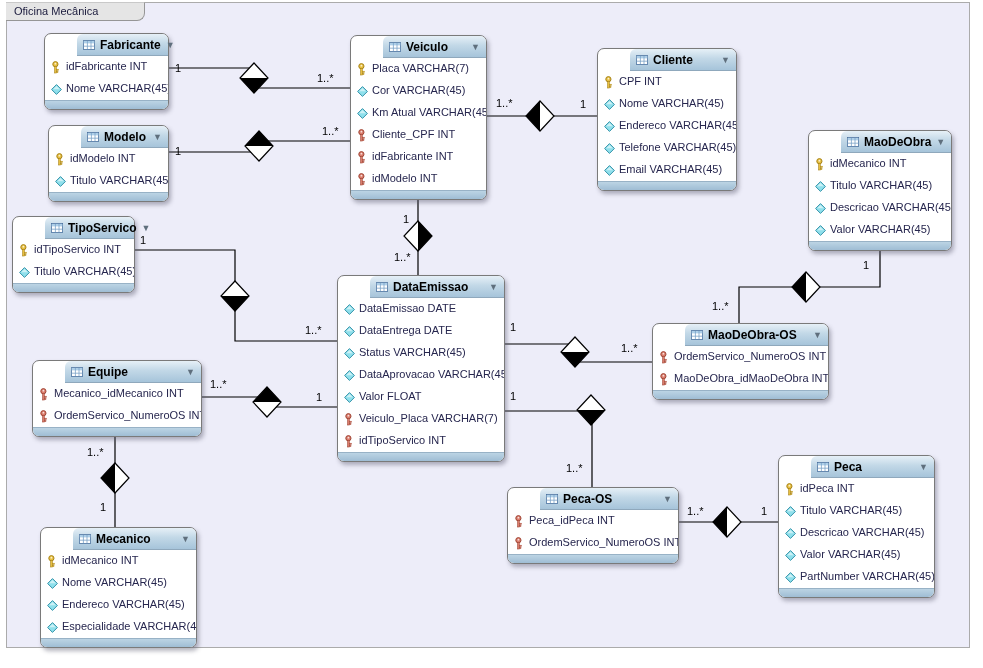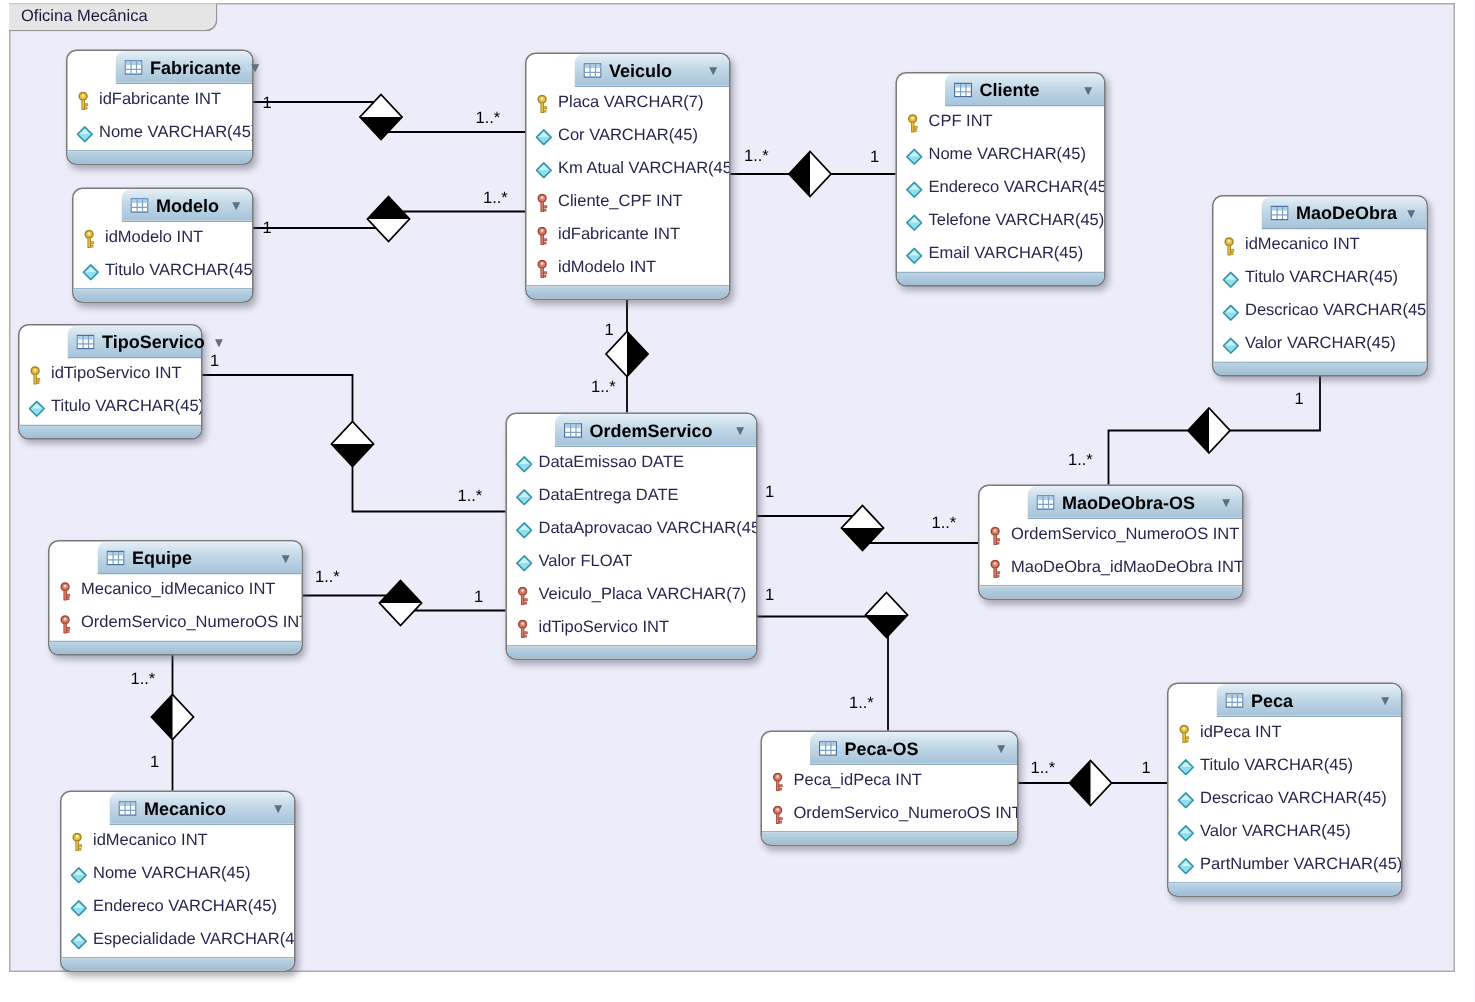--- a/index.html
+++ b/index.html
@@ -446,40 +446,49 @@
         <div class="thead">
           <span class="icwrap">
             <svg width="15" height="12" viewBox="0 0 15 12">
               <rect x="0.5" y="0.5" width="14" height="11" fill="#ffffff" stroke="#4A72A0" stroke-width="1"></rect>
               <rect x="1" y="1" width="13" height="3" fill="#AECFE8"></rect>
               <line x1="5.5" y1="1" x2="5.5" y2="11" stroke="#7AA2C8" stroke-width="1"></line>
               <line x1="10" y1="1" x2="10" y2="11" stroke="#7AA2C8" stroke-width="1"></line>
               <line x1="1" y1="7.5" x2="14" y2="7.5" stroke="#7AA2C8" stroke-width="1"></line>
             </svg>
           </span>
-          <span class="ttitle">OrdemServico</span>
+          <span class="ttitle">DataEmissao</span>
           <span class="arrow">▼</span>
         </div>
         <div class="trow">
           <span class="icwrap">
             <svg width="11" height="11" viewBox="0 0 11 11">
               <polygon points="5.5,0.6 10.4,5.5 5.5,10.4 0.6,5.5" fill="#8FE0EC" stroke="#3492A8" stroke-width="1"></polygon>
               <polygon points="5.5,2 8.8,5.3 5.5,5.3 2.2,5.3" fill="#ffffff" fill-opacity="0.55"></polygon>
             </svg>
           </span>
           <span class="coltext">DataEmissao DATE</span>
         </div>
         <div class="trow">
           <span class="icwrap">
             <svg width="11" height="11" viewBox="0 0 11 11">
               <polygon points="5.5,0.6 10.4,5.5 5.5,10.4 0.6,5.5" fill="#8FE0EC" stroke="#3492A8" stroke-width="1"></polygon>
               <polygon points="5.5,2 8.8,5.3 5.5,5.3 2.2,5.3" fill="#ffffff" fill-opacity="0.55"></polygon>
             </svg>
           </span>
           <span class="coltext">DataEntrega DATE</span>
+        </div>
+        <div class="trow">
+          <span class="icwrap">
+            <svg width="11" height="11" viewBox="0 0 11 11">
+              <polygon points="5.5,0.6 10.4,5.5 5.5,10.4 0.6,5.5" fill="#8FE0EC" stroke="#3492A8" stroke-width="1"></polygon>
+              <polygon points="5.5,2 8.8,5.3 5.5,5.3 2.2,5.3" fill="#ffffff" fill-opacity="0.55"></polygon>
+            </svg>
+          </span>
+          <span class="coltext">Status VARCHAR(45)</span>
         </div>
         <div class="trow">
           <span class="icwrap">
             <svg width="11" height="11" viewBox="0 0 11 11">
               <polygon points="5.5,0.6 10.4,5.5 5.5,10.4 0.6,5.5" fill="#8FE0EC" stroke="#3492A8" stroke-width="1"></polygon>
               <polygon points="5.5,2 8.8,5.3 5.5,5.3 2.2,5.3" fill="#ffffff" fill-opacity="0.55"></polygon>
             </svg>
           </span>
           <span class="coltext">DataAprovacao VARCHAR(45)</span>
         </div>

